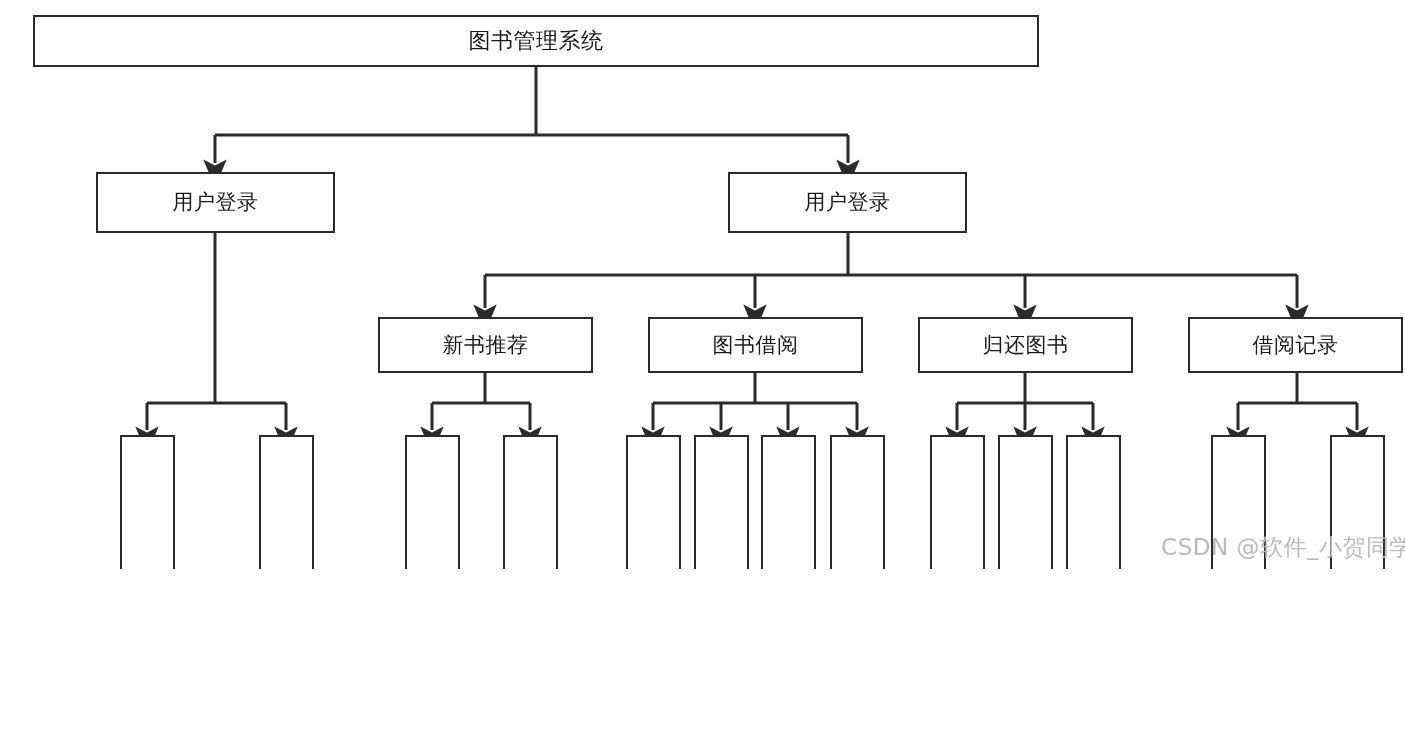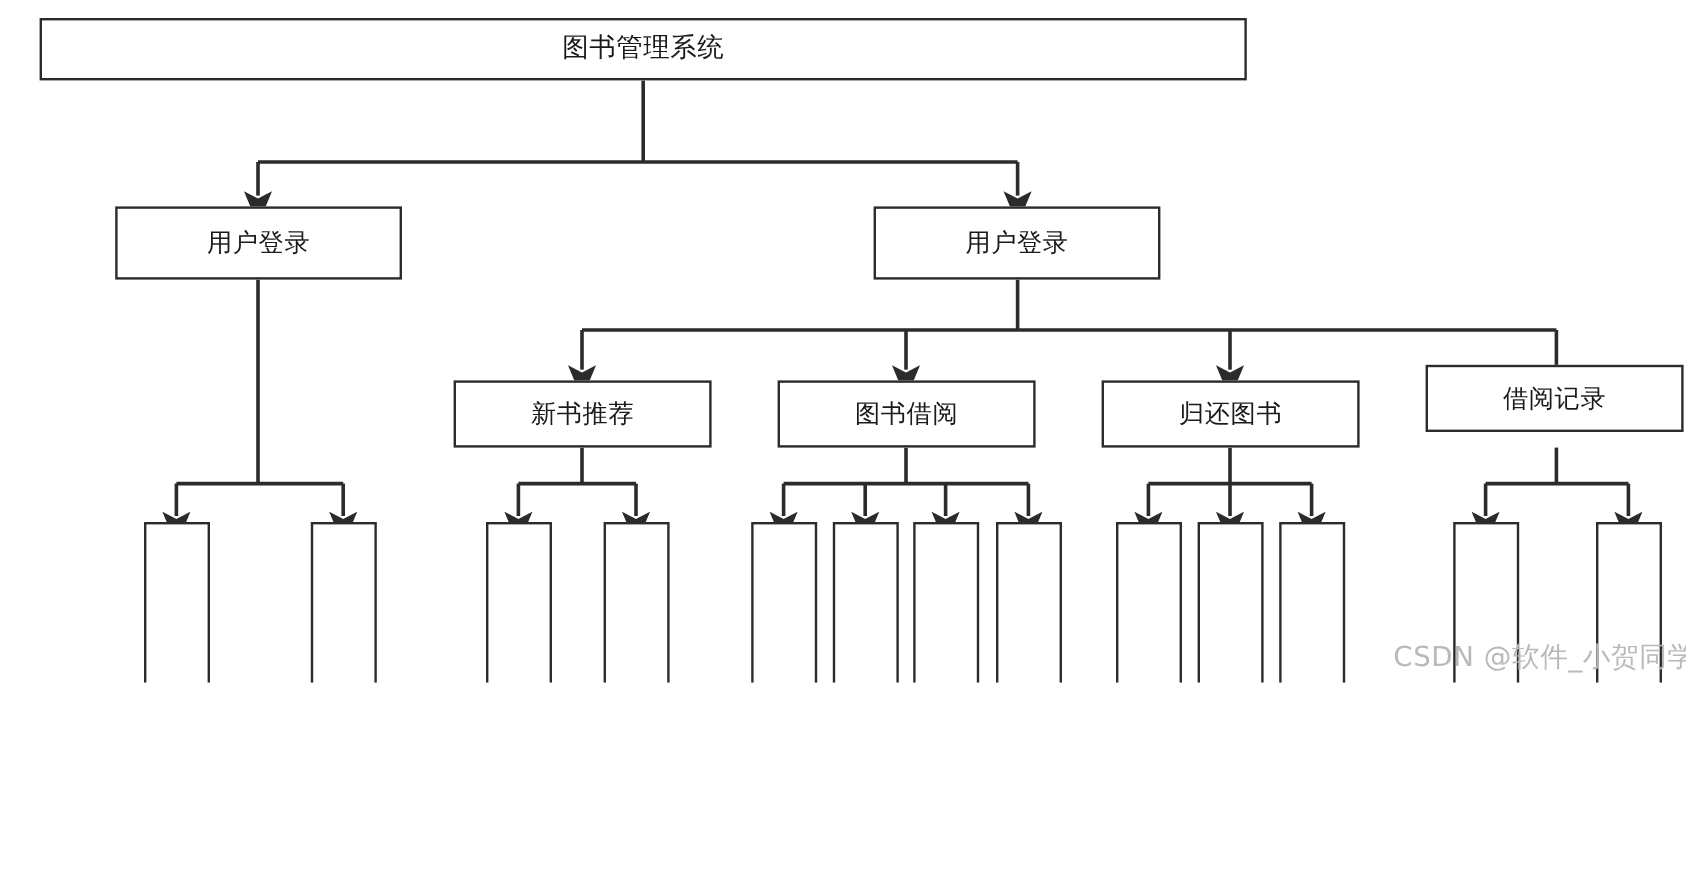--- a/index.html
+++ b/index.html
@@ -144,21 +144,21 @@
 
   <div class="node horiz" style="left:632px; top:317px; width:215px; height:56px;">
     <span class="label">图书借阅</span>
   </div>
   <div class="node horiz" style="left:362px; top:317px; width:215px; height:56px;">
     <span class="label">新书推荐</span>
   </div>
   <div class="node horiz" style="left:902px; top:317px; width:215px; height:56px;">
     <span class="label">归还图书</span>
   </div>
-  <div class="node horiz" style="left:1172px; top:304px; width:215px; height:56px;">
+  <div class="node horiz" style="left:1172px; top:317px; width:215px; height:56px;">
     <span class="label">借阅记录</span>
   </div>
 
   <div class="node vert" style="left:104px; top:435px; width:55px; height:297px;">
     <span class="label">用户登录</span>
   </div>
   <div class="node vert" style="left:243px; top:435px; width:55px; height:297px;">
     <span class="label">注销登录</span>
   </div>
 

